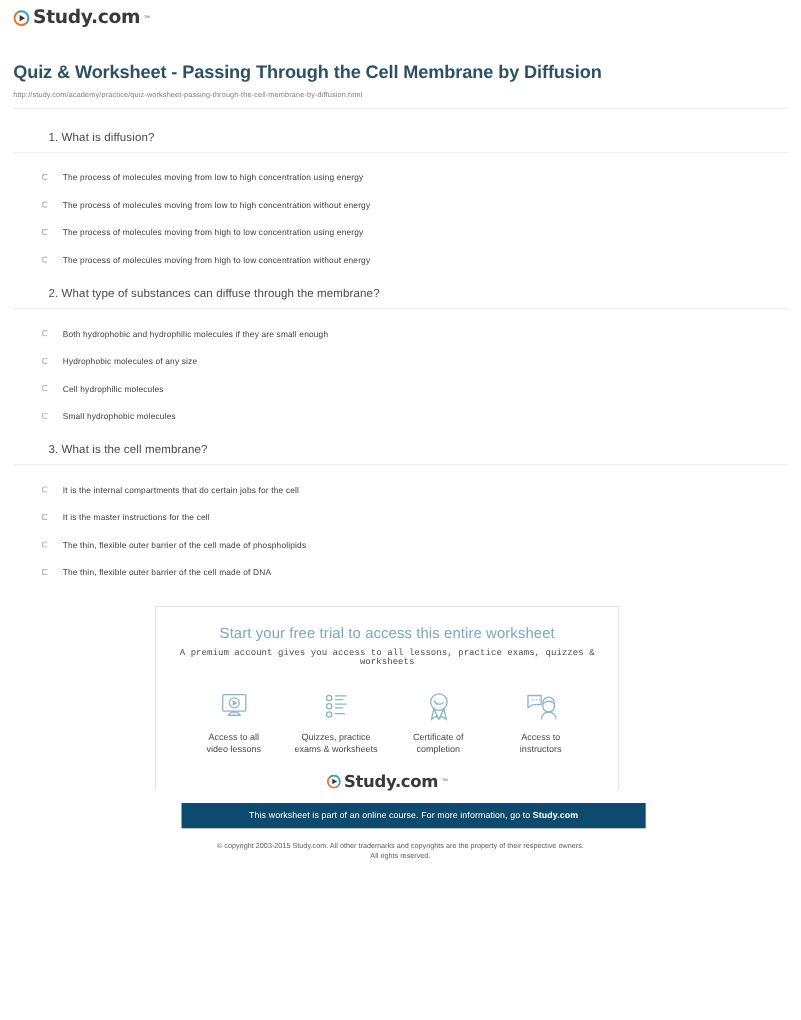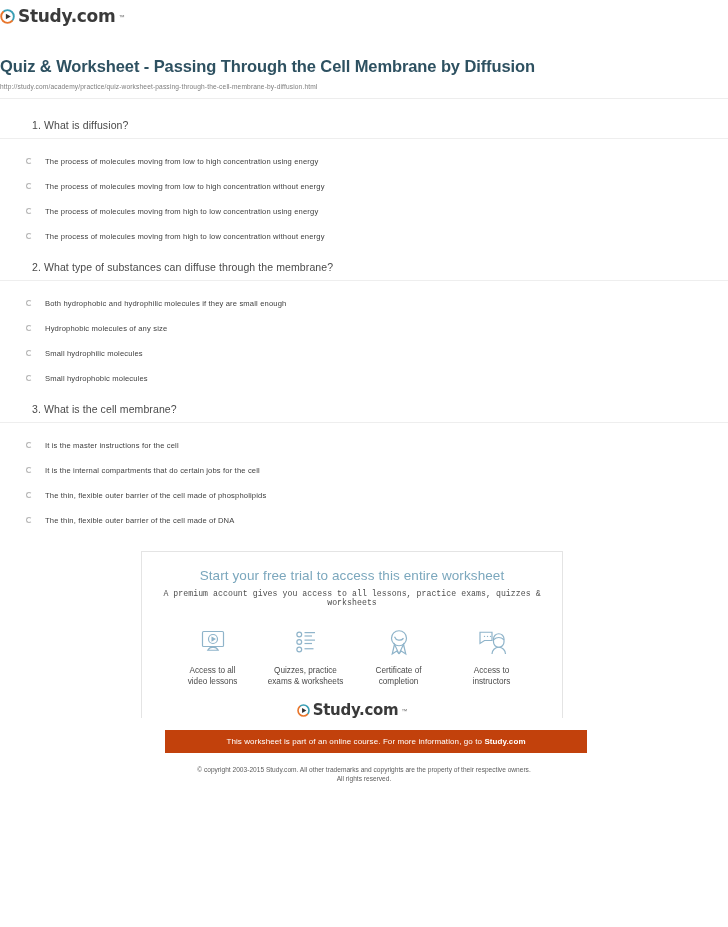--- a/index.html
+++ b/index.html
@@ -14,21 +14,21 @@
     font-family: "Liberation Sans", sans-serif;
     color: #333333;
     overflow: hidden;
     position: relative;
   }
 
   
   .page {
     width: 728px;
     box-sizing: border-box;
-    padding: 0 0;
+    padding: 0 12px;
   }
   .brand-header {
     padding-top: 8px;
     height: 30px;
   }
   .logo {
     display: inline-flex;
     align-items: center;
     gap: 3px;
     line-height: 1;
@@ -201,21 +201,21 @@
     font-size: 15px;
   }
   .promo-logo .logo-mark {
     width: 13px;
     height: 13px;
     flex: 0 0 13px;
   }
   .promo-bar {
     width: 422px;
     box-sizing: border-box;
-    background: #c2410c;
+    background: #0c4a6e;
     color: #ffffff;
     text-align: center;
     font-size: 8px;
     padding: 7px 4px;
     font-family: "Liberation Sans", sans-serif;
     letter-spacing: 0.1px;
     margin-left: 24px;
   }
   .promo-bar b {
     font-weight: bold;
@@ -292,40 +292,40 @@
       <li class="choice">
         <span class="radio-glyph"></span>
         <span class="choice-label">Both hydrophobic and hydrophilic molecules if they are small enough</span>
       </li>
       <li class="choice">
         <span class="radio-glyph"></span>
         <span class="choice-label">Hydrophobic molecules of any size</span>
       </li>
       <li class="choice">
         <span class="radio-glyph"></span>
-        <span class="choice-label">Small hydrophilic molecules</span>
+        <span class="choice-label">Cell hydrophilic molecules</span>
       </li>
       <li class="choice">
         <span class="radio-glyph"></span>
         <span class="choice-label">Small hydrophobic molecules</span>
       </li>
     </ul>
   </div>
 
   <div class="question-block">
     <div class="question-text">3. What is the cell membrane?</div>
     <div class="question-rule"></div>
     <ul class="choices">
       <li class="choice">
         <span class="radio-glyph"></span>
+        <span class="choice-label">It is the internal compartments that do certain jobs for the cell</span>
+      </li>
+      <li class="choice">
+        <span class="radio-glyph"></span>
         <span class="choice-label">It is the master instructions for the cell</span>
-      </li>
-      <li class="choice">
-        <span class="radio-glyph"></span>
-        <span class="choice-label">It is the internal compartments that do certain jobs for the cell</span>
       </li>
       <li class="choice">
         <span class="radio-glyph"></span>
         <span class="choice-label">The thin, flexible outer barrier of the cell made of phospholipids</span>
       </li>
       <li class="choice">
         <span class="radio-glyph"></span>
         <span class="choice-label">The thin, flexible outer barrier of the cell made of DNA</span>
       </li>
     </ul>

